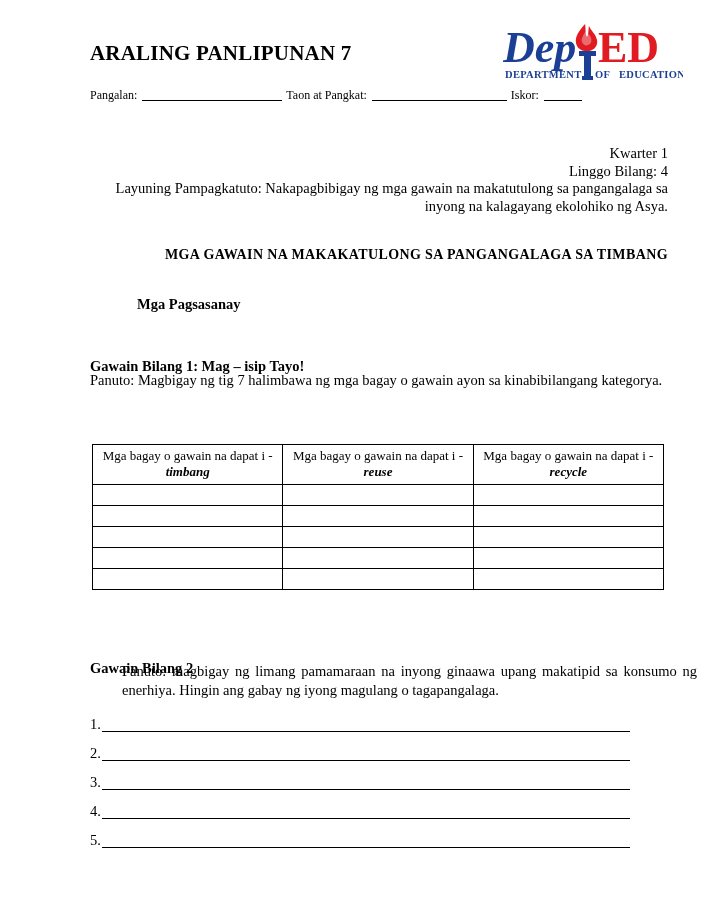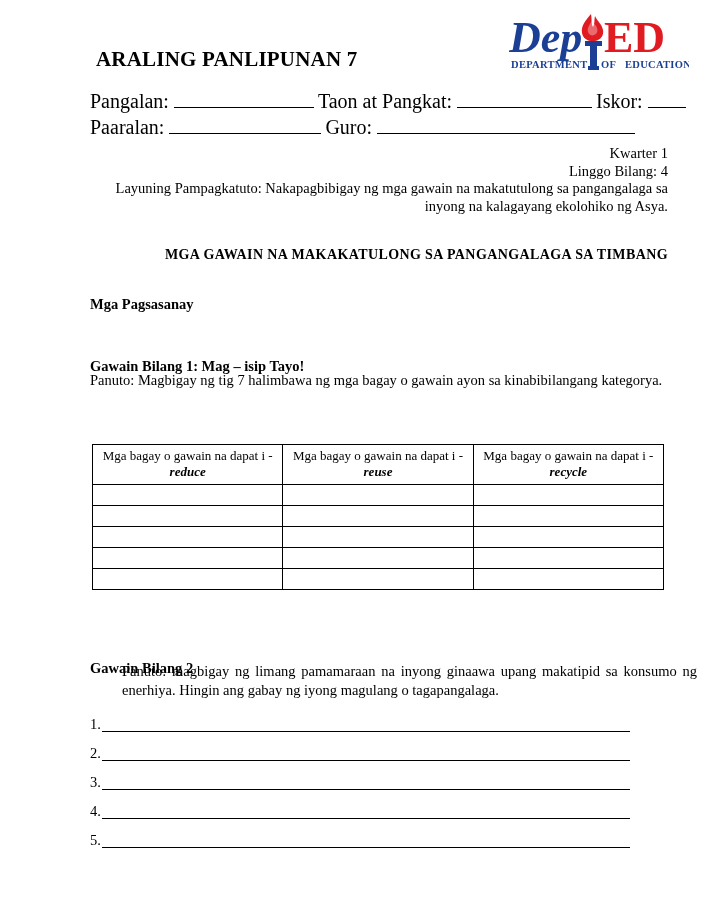--- a/index.html
+++ b/index.html
@@ -14,21 +14,21 @@
     font-family: "Liberation Serif", "DejaVu Serif", serif;
     color: #000000;
     position: relative;
     overflow: hidden;
   }
 
   .page {
     position: relative;
     width: 723px;
     height: 919px;
-    padding: 6px;
+    padding: 0;
   }
 
   
   .header-band {
     position: relative;
     height: 86px;
   }
 
   .doc-title {
     position: absolute;
@@ -37,37 +37,37 @@
     font-size: 21px;
     font-weight: bold;
     letter-spacing: 0.2px;
     white-space: nowrap;
   }
 
   
   .logo {
     position: absolute;
     left: 503px;
-    top: 2px;
+    top: 18px;
     width: 180px;
     height: 64px;
   }
   .logo svg { display: block; }
 
   
   .form-rows {
     position: absolute;
     left: 90px;
     top: 88px;
     width: 575px;
   }
   .form-row {
     display: flex;
-    align-items: center;
-    font-size: 20px;
+    align-items: flex-start;
+    font-size: 12px;
     height: 26px;
     white-space: nowrap;
   }
   .form-label { flex: 0 0 auto; }
   .blank {
     display: inline-block;
     border-bottom: 1px solid #000;
     height: 13px;
     margin: 0 4px 0 5px;
     flex: 0 0 auto;
@@ -103,21 +103,21 @@
     letter-spacing: 0.4px;
   }
 
   
   .section-label {
     position: absolute;
     left: 90px;
     font-size: 14.5px;
     font-weight: bold;
   }
-  #label-pagsasanay { top: 296px; }
+  #label-pagsasanay { top: 296px; margin-left: 47px; }
   #label-gawain1    { top: 358px; }
   #label-gawain2    { top: 660px; }
 
   
   .panuto {
     position: absolute;
     left: 90px;
     width: 575px;
     font-size: 14.5px;
     line-height: 19px;
@@ -221,26 +221,20 @@
 
     <div class="form-row">
       <span class="form-label">Pangalan:</span>
       <span class="blank blank-pangalan"></span>
       <span class="form-label">Taon at Pangkat:</span>
       <span class="blank blank-taon"></span>
       <span class="form-label">Iskor:</span>
       <span class="blank blank-iskor"></span>
     </div>
 
-    <div class="form-row">
-      <span class="form-label">Paaralan:</span>
-      <span class="blank blank-paaralan"></span>
-      <span class="form-label">Guro:</span>
-      <span class="blank blank-guro"></span>
-    </div>
   </div>
 
   <div class="meta">
     <div>Kwarter 1</div>
     <div>Linggo Bilang: 4</div>
     <div>Layuning Pampagkatuto: Nakapagbibigay ng mga gawain na makatutulong sa pangangalaga sa inyong na kalagayang ekolohiko ng Asya.</div>
   </div>
 
   <div class="lesson-heading">
     <div>MGA GAWAIN NA MAKAKATULONG SA PANGANGALAGA SA TIMBANG</div>
@@ -249,21 +243,21 @@
   <div class="section-label" id="label-pagsasanay">Mga Pagsasanay</div>
 
   <div class="section-label" id="label-gawain1">Gawain Bilang 1: Mag – isip Tayo!</div>
 
   <div class="panuto" id="panuto1">Panuto: Magbigay ng tig 7 halimbawa ng mga bagay o gawain ayon sa kinabibilangang kategorya.</div>
 
   <table class="rrr-table">
     <thead>
       <tr>
         <th>
-          <span>Mga bagay o gawain na dapat i - </span><b>reduce</b>
+          <span>Mga bagay o gawain na dapat i - </span><b>timbang</b>
         </th>
         <th>
           <span>Mga bagay o gawain na dapat i - </span><b>reuse</b>
         </th>
         <th>
           <span>Mga bagay o gawain na dapat i - </span><b>recycle</b>
         </th>
       </tr>
     </thead>
     <tbody>

